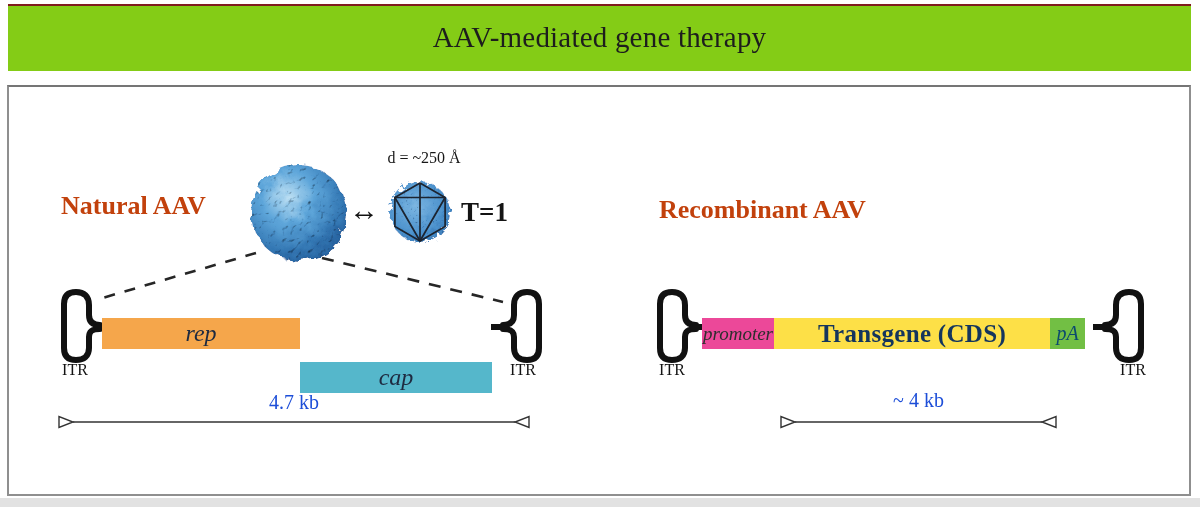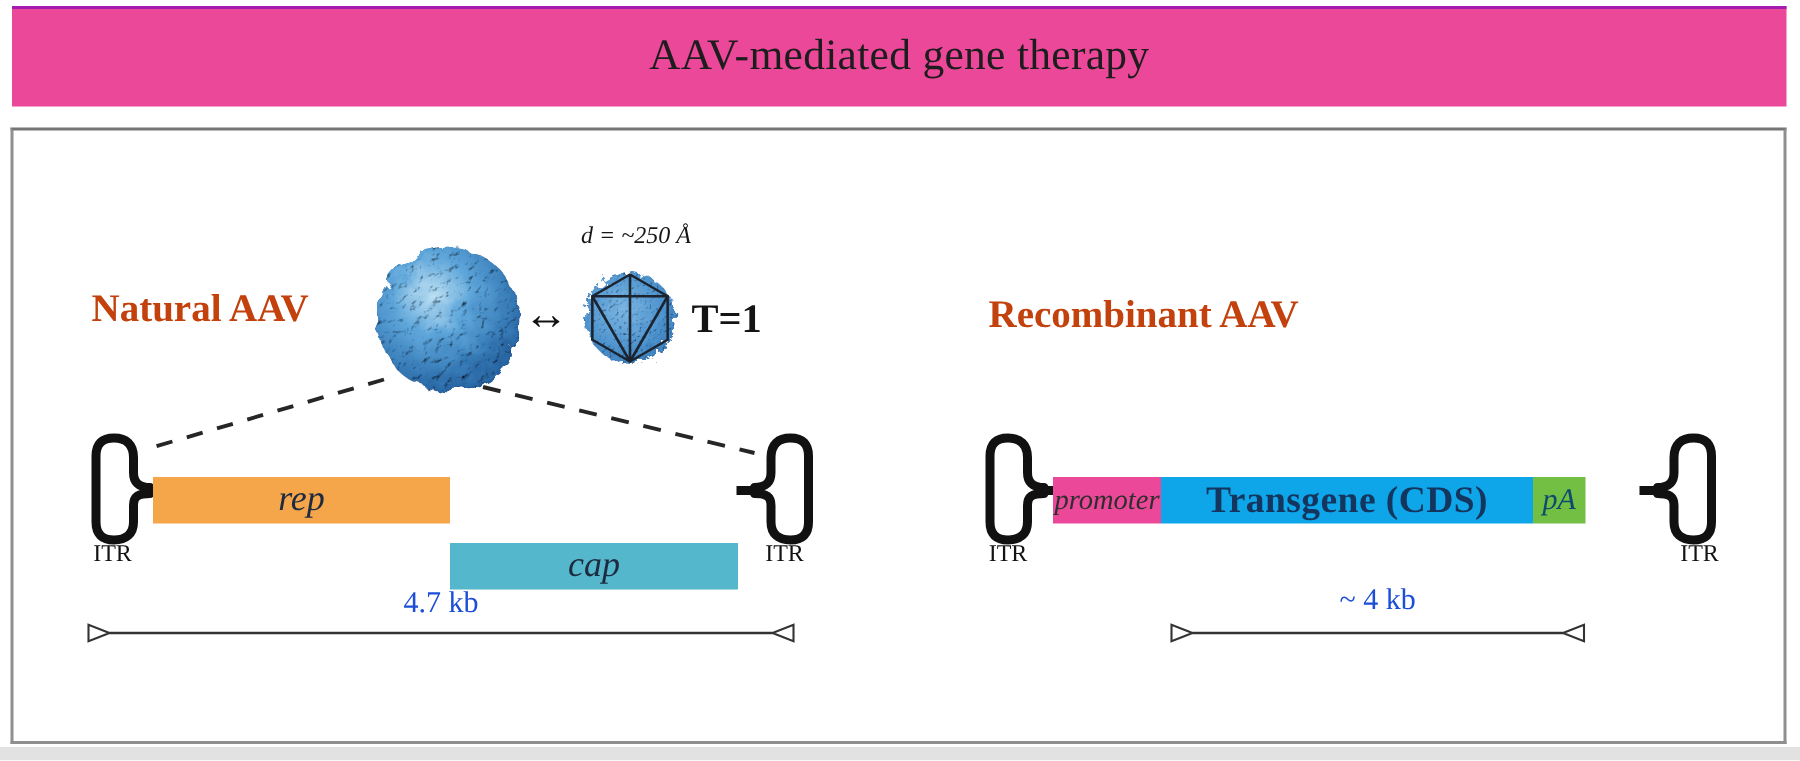--- a/index.html
+++ b/index.html
@@ -5,21 +5,21 @@
   html,body{margin:0;padding:0;}
   body{
     width:1200px;height:507px;position:relative;overflow:hidden;
     background:#ffffff;
     font-family:"Liberation Serif","DejaVu Serif",serif;
     color:#1c1c1c;
   }
   
   .title-bar{
     position:absolute;left:8px;top:4px;width:1183px;height:67px;
-    background:#ec4899;border-top:2px solid #a21caf;box-sizing:border-box;
+    background:#84cc16;border-top:2px solid #7f1d1d;box-sizing:border-box;
   }
   .title-bar h1{
     margin:0;font-size:29px;font-weight:400;letter-spacing:.2px;
     text-align:center;line-height:63px;color:#1d1d1d;
   }
   
   .panel{
     position:absolute;left:7px;top:85px;width:1184px;height:411px;
     background:#ffffff;border:2px solid #8f8f8f;border-top-color:#757575;
     box-sizing:border-box;
@@ -28,21 +28,21 @@
   .bottom-strip{position:absolute;left:0;bottom:0;width:1200px;height:9px;background:#e2e2e2;}
 
   .section-heading{font-size:26px;font-weight:700;color:#c2410c;white-space:nowrap;}
   .nat-heading{left:52px;top:104px;}
   .rec-heading{left:650px;top:108px;}
 
   
   .big-capsid{left:232px;top:66px;}
   .small-capsid{left:372px;top:83px;}
   .equiv-arrow{left:340px;top:106px;font-size:30px;font-weight:700;color:#111;}
-  .diameter-label{left:330px;top:62px;width:170px;text-align:center;font-size:16px;color:#171717;font-style:italic;}
+  .diameter-label{left:330px;top:62px;width:170px;text-align:center;font-size:16px;color:#171717;}
   .t-label{left:452px;top:110px;font-size:27px;font-weight:700;color:#141414;}
 
   .dash-overlay{left:0;top:0;width:1180px;height:407px;pointer-events:none;}
 
   
   .itr-glyph{width:56px;height:82px;}
   .itr-flip{transform:scaleX(-1);}
   .gene-bar{top:231px;height:31px;display:flex;}
   .segment{height:31px;display:flex;align-items:center;justify-content:center;}
   .seg-label{font-style:italic;color:#1e2a40;white-space:nowrap;}
@@ -162,21 +162,21 @@
     <g fill="none" stroke="#111" stroke-width="6" stroke-linecap="round" stroke-linejoin="round">
       <path d="M 44 40 C 36 40 33 36 33 30 L 33 20 C 33 11 28 7 20 7 C 12 7 8 11 8 19 L 8 63 C 8 71 12 75 20 75 C 28 75 33 71 33 63 L 33 52 C 33 46 36 44 44 44"></path>
       <path d="M 41 42 H 56"></path>
     </g>
   </svg>
 
   <div class="gene-bar" style="left:693px;width:391px;">
     <div class="segment" style="width: 72px; background-color: #ec4899;">
       <span class="seg-label promoter-label">promoter</span>
     </div>
-    <div class="segment" style="width: 248px; background-color: #0ea5e9;">
+    <div class="segment" style="width: 276px; background-color: #fde047;">
       <span class="seg-label transgene-label">Transgene (CDS)</span>
     </div>
     <div class="segment" style="width: 35px; background-color: rgb(114, 191, 68);">
       <span class="seg-label pa-label">pA</span>
     </div>
   </div>
 
   <svg class="itr-glyph itr-flip" style="left:1084px;top:198px;" viewBox="0 0 56 82">
     <g fill="none" stroke="#111" stroke-width="6" stroke-linecap="round" stroke-linejoin="round">
       <path d="M 44 40 C 36 40 33 36 33 30 L 33 20 C 33 11 28 7 20 7 C 12 7 8 11 8 19 L 8 63 C 8 71 12 75 20 75 C 28 75 33 71 33 63 L 33 52 C 33 46 36 44 44 44"></path>

